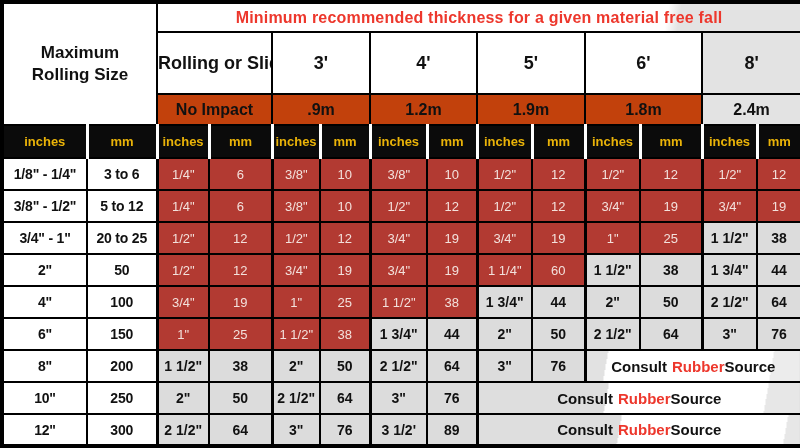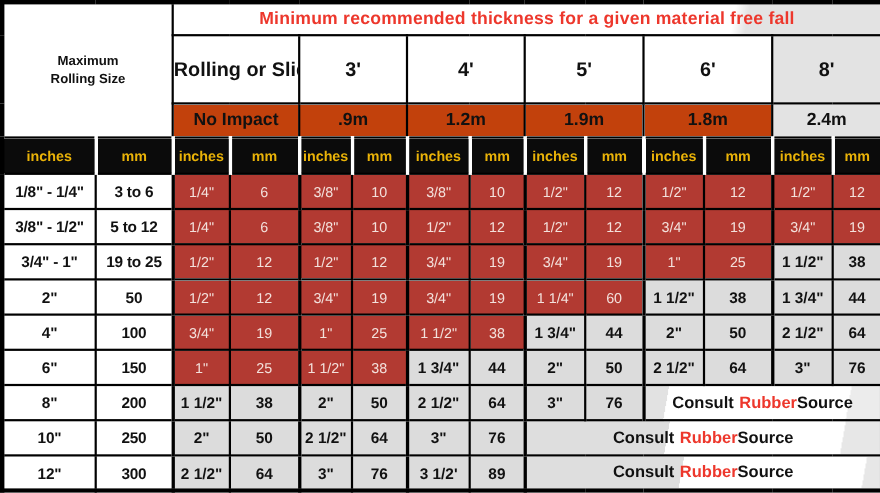--- a/index.html
+++ b/index.html
@@ -12,21 +12,21 @@
   body{width:800px;height:448px;overflow:hidden;font-family:"Liberation Sans",sans-serif;}
   table{border-collapse:collapse;table-layout:fixed;width:800px;height:448px;border:4px solid #000;}
   th,td{padding:0;margin:0;text-align:center;vertical-align:middle;border:2px solid #000;overflow:hidden;white-space:nowrap;}
   
   tr.title-row{height:30px;}
   tr.feet-row{height:62px;}
   tr.meters-row{height:31px;}
   tr.units-row{height:33px;}
   tbody tr{height:32px;}
   
-  th.corner{background:#fff;font-size:12px;font-weight:bold;line-height:1.3;color:#111;}
+  th.corner{background:#fff;font-size:17px;font-weight:bold;line-height:1.3;color:#111;}
   th.title{color:var(--accent);font-size:16px;font-weight:bold;letter-spacing:.2px;
     background:linear-gradient(100deg,#fff 0 79%,var(--shade) 81%);}
   th.hfeet{background:#fff;font-size:18px;font-weight:bold;color:#111;line-height:1.25;}
   th.hm{background:#c2410c;font-size:16px;font-weight:bold;color:#111;}
   th.shaded{background:var(--shade);}
   
   tr.units-row th{background:#0b0b0b;color:#eab308;font-size:13px;font-weight:bold;
     border-left:3px solid #fff;border-right:3px solid #fff;border-top:2px solid #000;border-bottom:2px solid #000;}
   tr.units-row th:first-child{border-left:4px solid #000;}
   tr.units-row th:last-child{border-right:4px solid #000;}
@@ -132,21 +132,21 @@
         <td class="red">12</td>
         <td class="red gstart">1/2"</td>
         <td class="red">12</td>
         <td class="red gstart">3/4"</td>
         <td class="red">19</td>
         <td class="red gstart">3/4"</td>
         <td class="red">19</td>
       </tr>
       <tr>
         <td class="size">3/4" - 1"</td>
-        <td class="size">19 to 25</td>
+        <td class="size">20 to 25</td>
         <td class="red gstart">1/2"</td>
         <td class="red">12</td>
         <td class="red gstart">1/2"</td>
         <td class="red">12</td>
         <td class="red gstart">3/4"</td>
         <td class="red">19</td>
         <td class="red gstart">3/4"</td>
         <td class="red">19</td>
         <td class="red gstart">1"</td>
         <td class="red">25</td>

